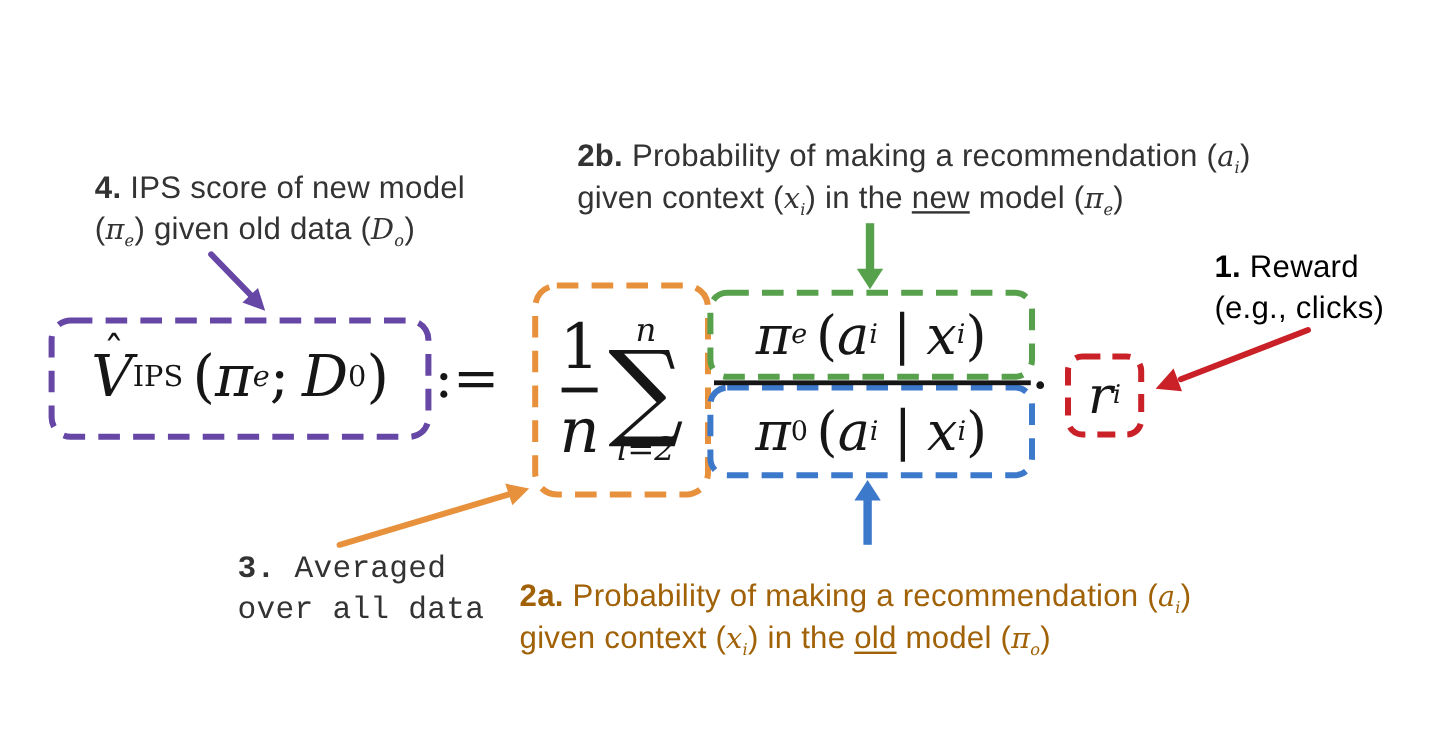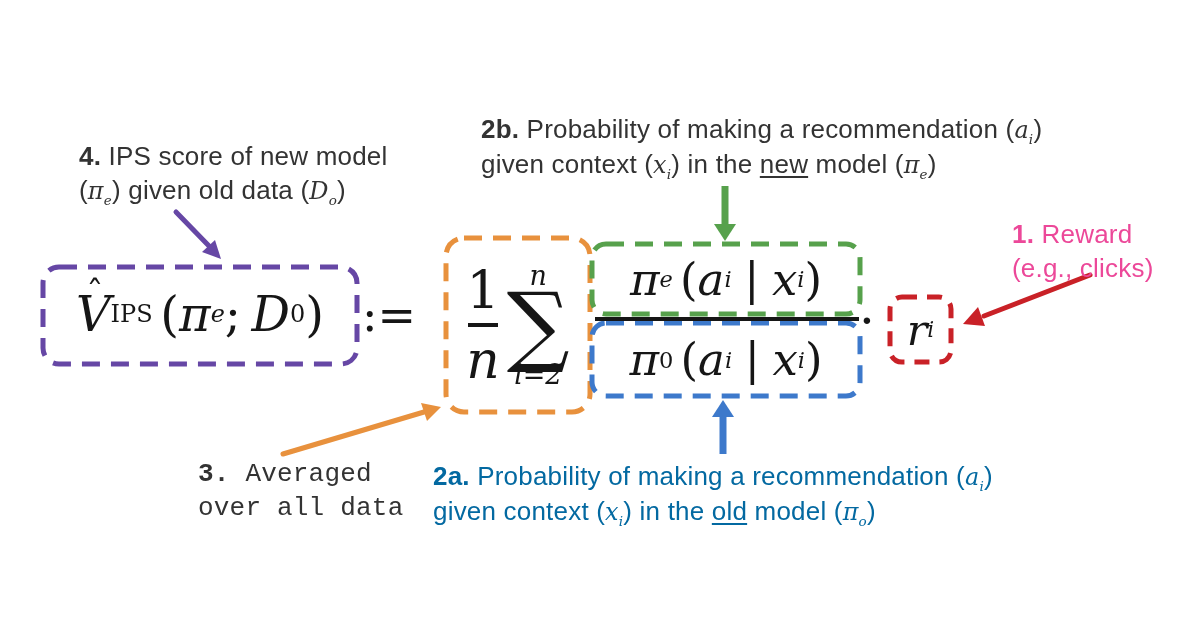--- a/index.html
+++ b/index.html
@@ -132,17 +132,17 @@
 
   <div class="cdot math rm" style="color: rgb(22, 22, 22);">·</div>
 
   <div class="cbox reward math" style="color: rgb(22, 22, 22);">
     <span class="it">r</span>
       <span class="sub it">i</span>
   </div>
 
   <div class="lbl a4" style="color: rgb(51, 51, 51);"><b>4.</b> IPS score of new model<br>(<i>π</i><sub>e</sub>) given old data (<i>D</i><sub>o</sub>)</div>
   <div class="lbl a2b" style="color: rgb(51, 51, 51);"><b>2b.</b> Probability of making a recommendation (<i>a</i><sub>i</sub>)<br>given context (<i>x</i><sub>i</sub>) in the <u>new</u> model (<i>π</i><sub>e</sub>)</div>
-  <div class="lbl a1" style="color: #ec4899; margin-top: 12px;"><b>1.</b> Reward<br>(e.g., clicks)</div>
+  <div class="lbl a1" style="color: #000000;"><b>1.</b> Reward<br>(e.g., clicks)</div>
   <div class="lbl a3" style="color: rgb(51, 51, 51);"><b>3.</b> Averaged<br>over all data</div>
-  <div class="lbl a2a" style="color: #0369a1;"><b>2a.</b> Probability of making a recommendation (<i>a</i><sub>i</sub>)<br>given context (<i>x</i><sub>i</sub>) in the <u>old</u> model (<i>π</i><sub>o</sub>)</div>
+  <div class="lbl a2a" style="color: #a16207; margin-top: 20px;"><b>2a.</b> Probability of making a recommendation (<i>a</i><sub>i</sub>)<br>given context (<i>x</i><sub>i</sub>) in the <u>old</u> model (<i>π</i><sub>o</sub>)</div>
 
 </div>
 
 </body></html>

